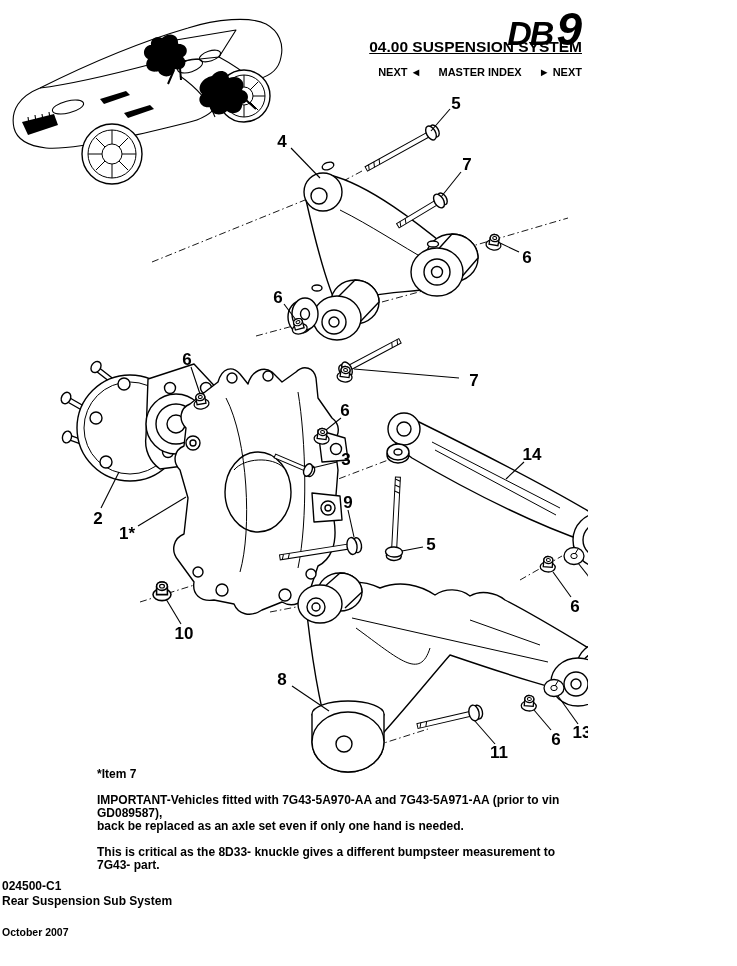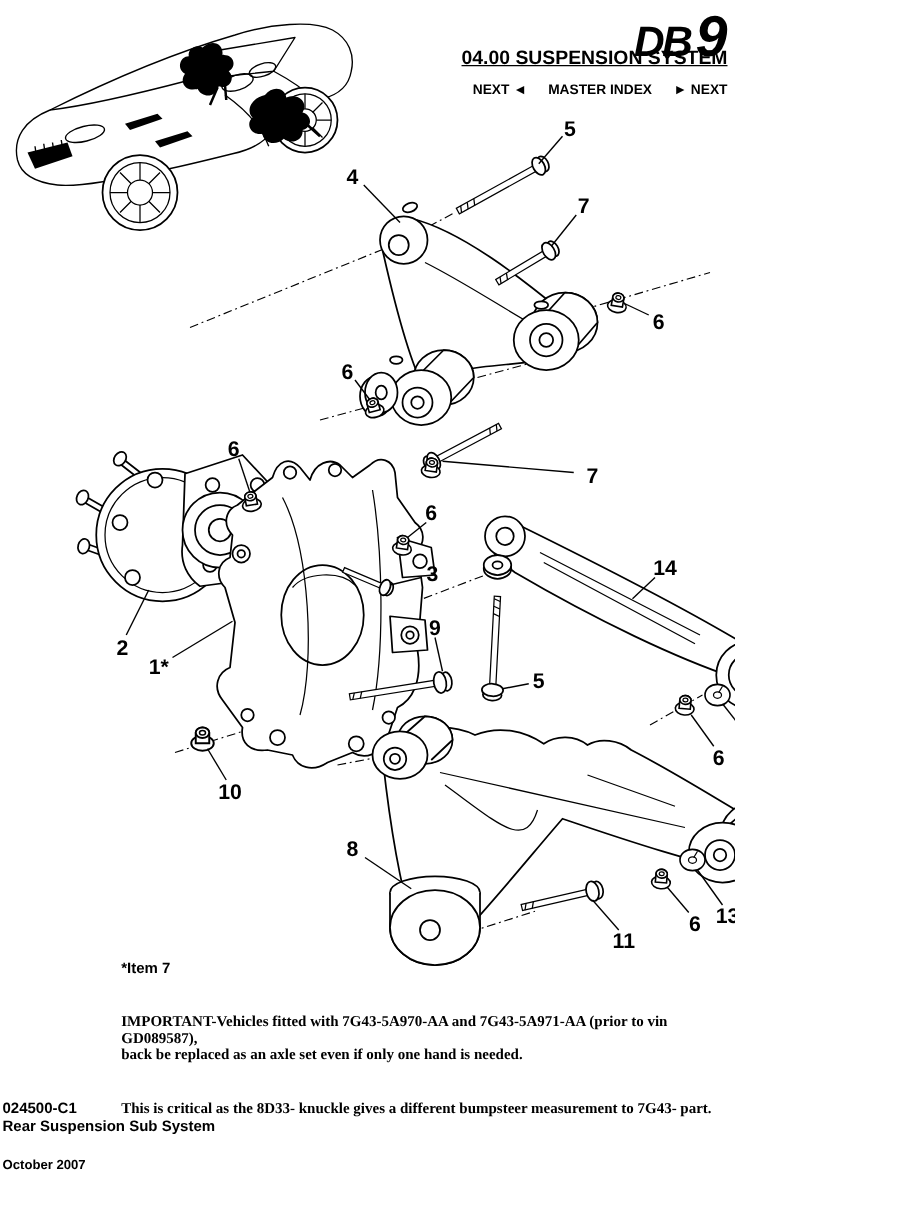--- a/index.html
+++ b/index.html
@@ -14,21 +14,21 @@
   .carline{fill:none;stroke:#000;stroke-width:1.1;stroke-linejoin:round;}
   .blob{fill:#000;stroke:none;}
   #logo{position:absolute;top:2px;right:6px;text-align:right;line-height:1;}
   #logo .db{font:italic 900 34px "Liberation Sans",sans-serif;letter-spacing:-2px;}
   #logo .nine{font:italic 900 46px "Liberation Sans",sans-serif;margin-left:4px;}
   #sectionTitle{position:absolute;top:38px;right:6px;font:700 15.5px "Liberation Sans",sans-serif;text-decoration:underline;}
   #navbar{position:absolute;top:66px;right:6px;font:700 11px "Liberation Sans",sans-serif;}
   #navbar span{cursor:pointer;}
   #navbar .gap{display:inline-block;width:14px;}
   #notes{position:absolute;left:97px;top:768px;font:700 12px "Liberation Sans",sans-serif;line-height:13px;}
-  #notes .para{margin-top:30px;font-family:Liberation Serif, serif;}
+  #notes .para{margin-top:13px;}
   #footerLeft{position:absolute;left:2px;top:879px;font:700 12px "Liberation Sans",sans-serif;line-height:15px;}
   #footerLeft .date{font-size:10.5px;margin-top:16px;}
   #footerRight{position:absolute;right:4px;top:906px;font:700 12.5px "Liberation Sans",sans-serif;cursor:pointer;}
 </style>
 </head>
 <body>
 
 <div id="page">
 
   <div id="logo">

